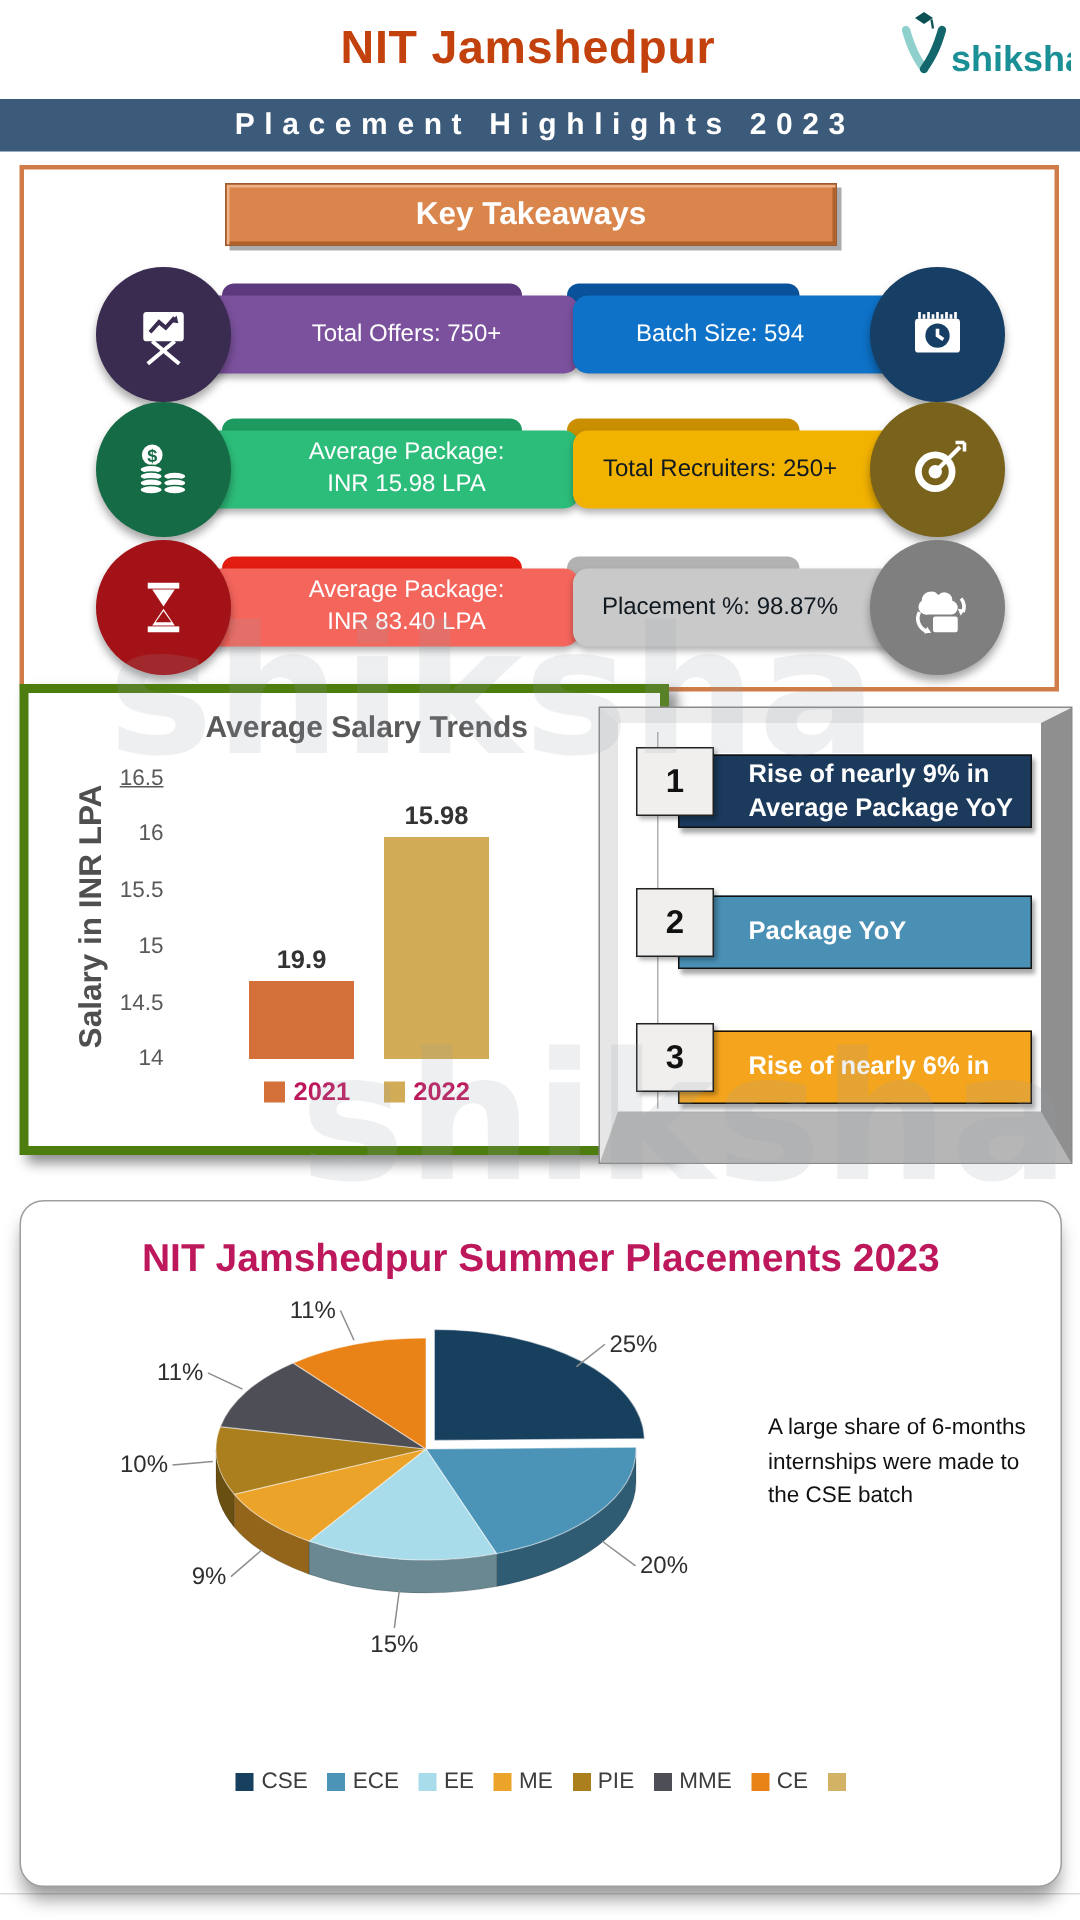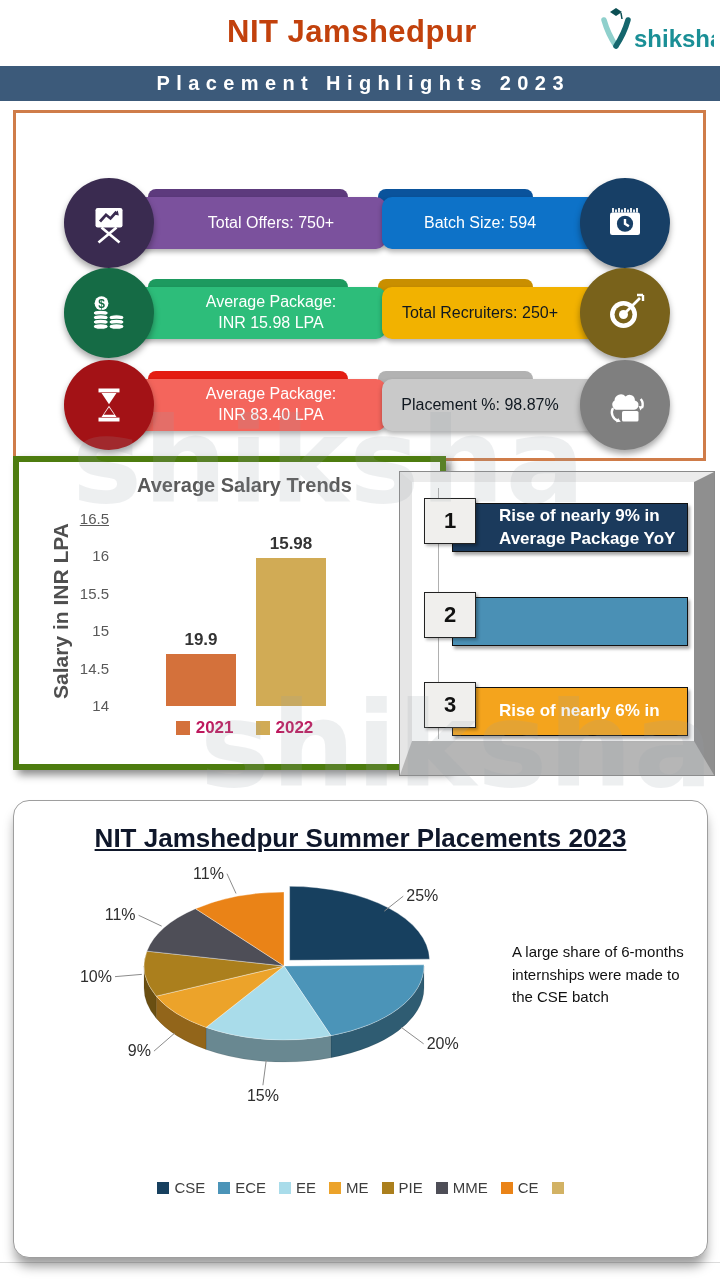--- a/index.html
+++ b/index.html
@@ -70,21 +70,21 @@
   .t-num{position:absolute;left:-28px;top:50%;transform:translateY(-50%);width:50px;height:44px;
       background:#f0efed;border:1.5px solid #222;box-shadow:2px 2px 3px rgba(0,0,0,.3);
       display:flex;align-items:center;justify-content:center;font-size:22px;font-weight:bold;color:#111;z-index:2;}
   .ti0{top:8px;--c:#1b3a5c;}
   .ti1{top:102px;--c:#4a90b5;}
   .ti2{top:192px;--c:#f4a41d;}
   
   #pie-card{position:absolute;left:13px;top:800px;width:693px;height:456px;background:#fff;
       border:1.5px solid #9e9e9e;border-radius:16px;box-shadow:0 10px 12px -2px rgba(0,0,0,.4);z-index:1;}
   .pie-title{position:absolute;left:0;right:0;top:22px;text-align:center;
-      font-size:26px;font-weight:bold;color:#0f172a;text-decoration:underline;}
+      font-size:26px;font-weight:bold;color:#be185d;}
   #pie-svg{position:absolute;left:0;top:0;width:693px;height:456px;}
   .pie-note{position:absolute;left:498px;top:140px;width:192px;font-size:15px;color:#111;line-height:1.5;}
   #pie-legend{position:absolute;left:0;right:0;top:378px;display:flex;justify-content:center;
       align-items:center;gap:13px;}
   .pl-item{display:flex;align-items:center;gap:5px;font-size:15px;color:#3d3d3d;}
   .pl-sw{width:12px;height:12px;display:inline-block;}
   
   .wm{position:absolute;z-index:60;pointer-events:none;font-weight:bold;color:#97a0a8;opacity:.16;
       font-size:118px;letter-spacing:1px;font-family:"DejaVu Sans",sans-serif;}
   #wm1{left:72px;top:392px;}
@@ -104,20 +104,21 @@
       <path d="M34 16 C30 30 26 36 22 42" stroke="#14666d" stroke-width="5.5" fill="none" stroke-linecap="round"></path>
       <text x="40" y="43" font-size="24" font-weight="bold" fill="#1a8f96" font-family="Liberation Sans, sans-serif" id="logo-text-svg">shiksha</text>
     </svg>
   </div>
 </div>
 <div id="banner">
   <span>Placement Highlights 2023</span>
 </div>
 
 <div id="kt-box">
+  <div class="kt-header">Key Takeaways</div>
 
   <div class="badge left b0">
     <div class="circle">
       <svg width="48" height="48" viewBox="0 0 32 32">
         <rect x="7" y="6" width="18" height="13" rx="1.5" fill="#fff"></rect>
         <polyline points="10,15 14,10.5 17,13 21,8.5" stroke="#3a2b50" stroke-width="1.8" fill="none"></polyline>
         <polygon points="21.8,7.6 22.6,11 19.2,10.4" fill="#3a2b50"></polygon>
         <line x1="11" y1="19" x2="23" y2="29" stroke="#fff" stroke-width="1.8"></line>
         <line x1="21" y1="19" x2="9" y2="29" stroke="#fff" stroke-width="1.8"></line>
       </svg>
@@ -253,20 +254,21 @@
     <div class="fp-vline"></div>
     <div class="t-item ti0">
       <div class="t-bar">
         <span>Rise of nearly 9% in</span>
         <span>Average Package YoY</span>
       </div>
       <div class="t-num">1</div>
     </div>
     <div class="t-item ti1">
       <div class="t-bar">
+        <span>Package YoY</span>
       </div>
       <div class="t-num">2</div>
     </div>
     <div class="t-item ti2">
       <div class="t-bar">
         <span>Rise of nearly 6% in</span>
       </div>
       <div class="t-num">3</div>
     </div>
   </div>

